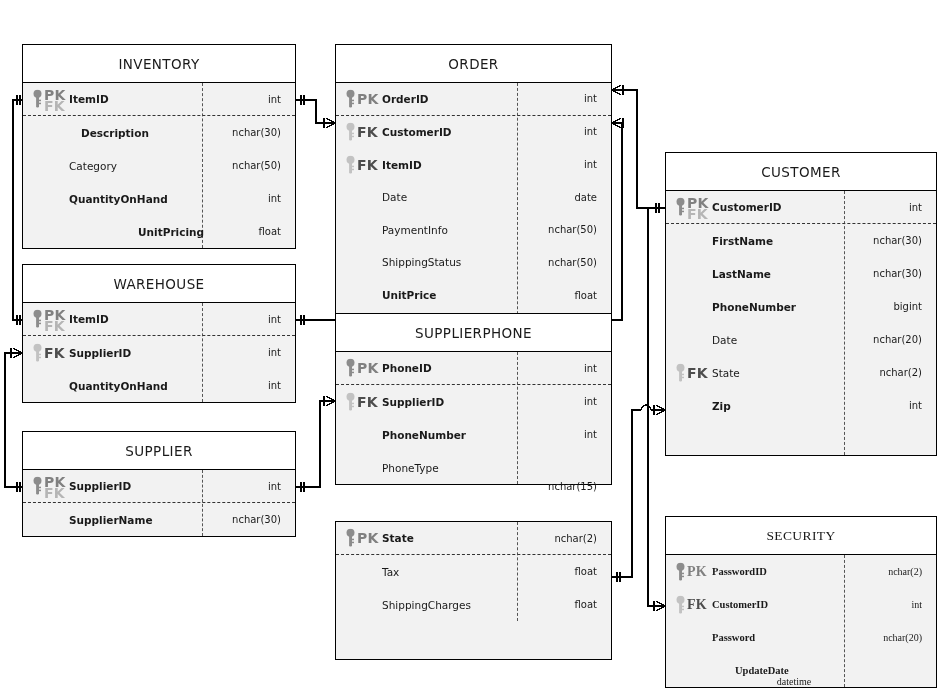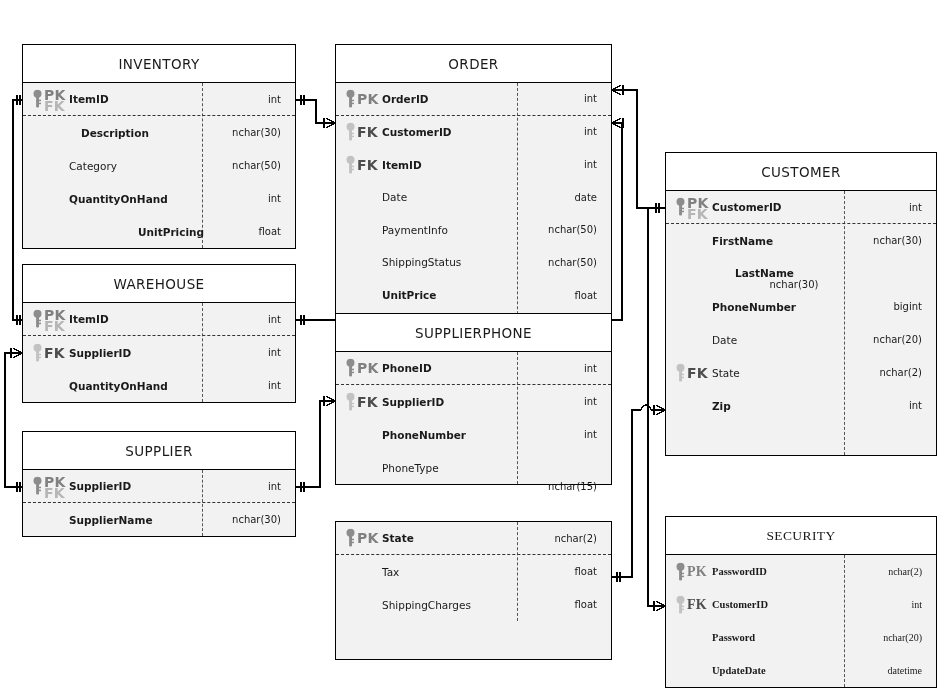--- a/index.html
+++ b/index.html
@@ -418,21 +418,21 @@
               <span class="klabel fk">FK</span>
             </div>
             <div class="attr b" style="width: 134px; flex: 0 0 auto;">CustomerID</div>
             <div class="dtype" style="flex: 1 1 0%;">int</div>
           </div>
           <div class="row" style="height: 33px;">
             <div class="keycell"></div>
             <div class="attr b" style="width: 134px; flex: 0 0 auto;">FirstName</div>
             <div class="dtype" style="flex: 1 1 0%;">nchar(30)</div>
           </div>
-          <div class="row" style="height: 33px; flex-direction: column;">
+          <div class="row" style="height: 33px;">
             <div class="keycell"></div>
             <div class="attr b" style="width: 134px; flex: 0 0 auto;">LastName</div>
             <div class="dtype" style="flex: 1 1 0%;">nchar(30)</div>
           </div>
           <div class="row" style="height: 33px;">
             <div class="keycell"></div>
             <div class="attr b" style="width: 134px; flex: 0 0 auto;">PhoneNumber</div>
             <div class="dtype" style="flex: 1 1 0%;">bigint</div>
           </div>
           <div class="row" style="height: 33px;">
@@ -488,21 +488,21 @@
               <span class="klabel only" style="color:#4d4d4d">FK</span>
             </div>
             <div class="attr b" style="width: 134px; flex: 0 0 auto;">CustomerID</div>
             <div class="dtype" style="flex: 1 1 0%;">int</div>
           </div>
           <div class="row" style="height: 33px;">
             <div class="keycell"></div>
             <div class="attr b" style="width: 134px; flex: 0 0 auto;">Password</div>
             <div class="dtype" style="flex: 1 1 0%;">nchar(20)</div>
           </div>
-          <div class="row" style="height: 33px;">
+          <div class="row" style="height: 33px; flex-direction: column;">
             <div class="keycell"></div>
             <div class="attr b" style="width: 134px; flex: 0 0 auto;">UpdateDate</div>
             <div class="dtype" style="flex: 1 1 0%;">datetime</div>
           </div>
         </div>
       </div>
     </div>
 
 </div>
 

